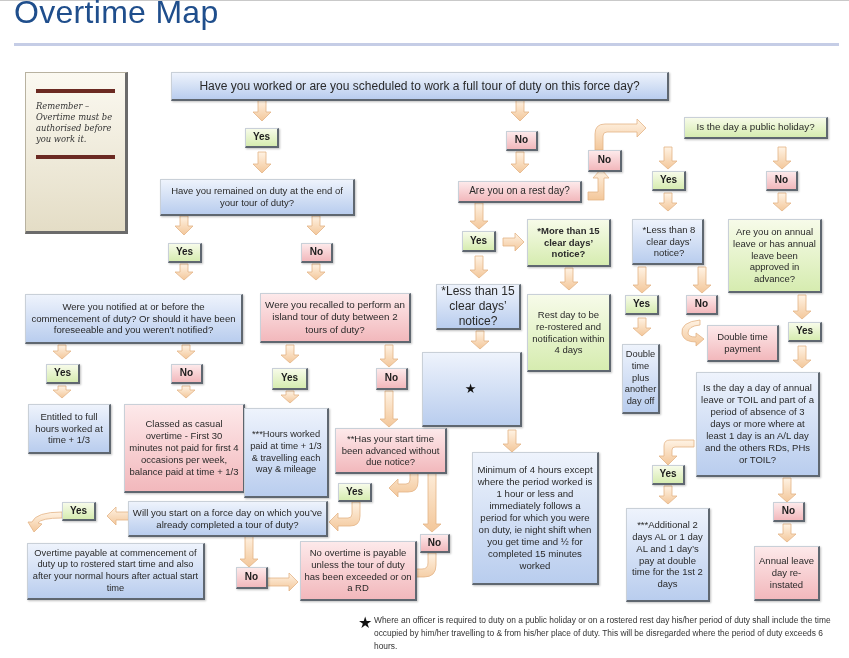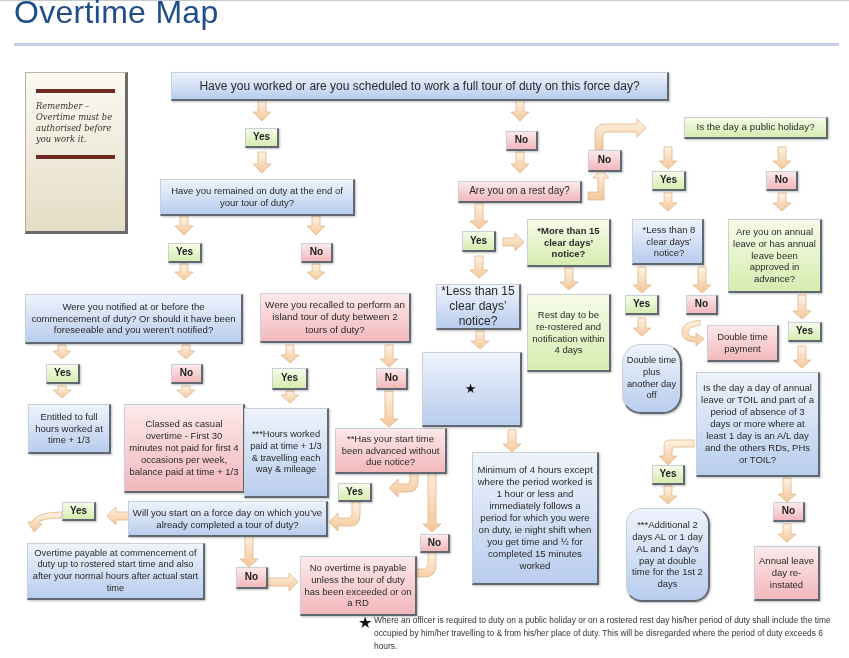--- a/index.html
+++ b/index.html
@@ -163,46 +163,46 @@
 <div class="box blue" style="left:244px;top:408px;width:85px;height:90px;font-size:9.3px;">***Hours worked paid at time + 1/3 &amp; travelling each way &amp; mileage</div>
 
 <div class="box red" style="left:335px;top:428px;width:112px;height:46px;font-size:9.5px;">**Has your start time been advanced without due notice?</div>
 <div class="box green yes" style="left:338px;top:483px;width:34px;height:19px;">Yes</div>
 <div class="box red no" style="left:420px;top:534px;width:30px;height:19px;">No</div>
 
 <div class="box blue" style="left:128px;top:501px;width:200px;height:36px;font-size:9.6px;">Will you start on a force day on which you’ve already completed a tour of duty?</div>
 <div class="box green yes" style="left:62px;top:502px;width:34px;height:19px;">Yes</div>
 <div class="box red no" style="left:236px;top:567px;width:32px;height:22px;">No</div>
 <div class="box blue" style="left:27px;top:543px;width:178px;height:57px;font-size:9.3px;">Overtime payable at commencement of duty up to rostered start time and also after your normal hours after actual start time</div>
-<div class="box red" style="left:300px;top:541px;width:117px;height:60px;font-size:9.5px;margin-top:15px;">No overtime is payable unless the tour of duty has been exceeded or on a RD</div>
+<div class="box red" style="left:300px;top:541px;width:117px;height:60px;font-size:9.5px;">No overtime is payable unless the tour of duty has been exceeded or on a RD</div>
 
 <div class="box red no" style="left:506px;top:131px;width:32px;height:20px;">No</div>
 <div class="box red" style="left:458px;top:181px;width:124px;height:22px;font-size:10px;">Are you on a rest day?</div>
 <div class="box green yes" style="left:462px;top:231px;width:34px;height:21px;">Yes</div>
 <div class="box red no" style="left:588px;top:150px;width:34px;height:22px;">No</div>
 <div class="box green" style="left:527px;top:219px;width:84px;height:48px;font-size:9.5px;font-weight:bold;">*More than 15 clear days’ notice?</div>
 <div class="box green" style="left:527px;top:294px;width:84px;height:78px;font-size:9.5px;">Rest day to be re-rostered and notification within 4 days</div>
 <div class="box blue" style="left:436px;top:284px;width:85px;height:46px;font-size:12px;">*Less than 15 clear days’ notice?</div>
 <div class="box blue" style="left:422px;top:352px;width:100px;height:75px;font-size:9.3px;">
   <span class="star-inline">★</span>
 </div>
 <div class="box blue" style="left:472px;top:452px;width:127px;height:133px;font-size:9.6px;">Minimum of 4 hours except where the period worked is 1 hour or less and immediately follows a period for which you were on duty, ie night shift when you get time and ½ for completed 15 minutes worked</div>
 
 <div class="box green" style="left:648px;top:117px;width:144px;height:22px;font-size:9.8px;margin-left:36px;">Is the day a public holiday?</div>
 <div class="box green yes" style="left:652px;top:171px;width:34px;height:20px;">Yes</div>
 <div class="box red no" style="left:766px;top:171px;width:32px;height:20px;">No</div>
 <div class="box blue" style="left:632px;top:219px;width:72px;height:46px;font-size:9.5px;padding-left:6px;">*Less than 8 clear days’ notice?</div>
 <div class="box green yes" style="left:625px;top:295px;width:34px;height:20px;">Yes</div>
 <div class="box red no" style="left:686px;top:295px;width:32px;height:20px;">No</div>
-<div class="box blue" style="left:622px;top:344px;width:60px;height:70px;font-size:9.3px;border-radius:19px;">Double time plus another day off</div>
+<div class="box blue" style="left:622px;top:344px;width:38px;height:70px;font-size:9.3px;">Double time plus another day off</div>
 <div class="box red" style="left:707px;top:325px;width:72px;height:37px;font-size:9.5px;">Double time payment</div>
 <div class="box green" style="left:728px;top:219px;width:94px;height:74px;font-size:9.5px;">Are you on annual leave or has annual leave been approved in advance?</div>
 <div class="box green yes" style="left:788px;top:322px;width:34px;height:20px;">Yes</div>
 <div class="box blue" style="left:696px;top:372px;width:124px;height:105px;font-size:9.5px;">Is the day a day of annual leave or TOIL and part of a period of absence of 3 days or more where at least 1 day is an A/L day and the others RDs, PHs or TOIL?</div>
 <div class="box green yes" style="left:652px;top:465px;width:33px;height:20px;">Yes</div>
 <div class="box red no" style="left:773px;top:502px;width:32px;height:20px;">No</div>
-<div class="box blue" style="left:626px;top:508px;width:84px;height:94px;font-size:9.5px;border-radius:16px;">***Additional 2 days AL or 1 day AL and 1 day’s pay at double time for the 1st 2 days</div>
+<div class="box blue" style="left:626px;top:508px;width:84px;height:94px;font-size:9.5px;">***Additional 2 days AL or 1 day AL and 1 day’s pay at double time for the 1st 2 days</div>
 <div class="box red" style="left:754px;top:546px;width:66px;height:55px;font-size:9.5px;">Annual leave day re-instated</div>
 
 <div class="footnote">
   <span class="star">★</span>
   <div class="txt">Where an officer is required to duty on a public holiday or on a rostered rest day his/her period of duty shall include the time occupied by him/her travelling to &amp; from his/her place of duty. This will be disregarded where the period of duty exceeds 6 hours.</div>
 </div>
 
 </body></html>

